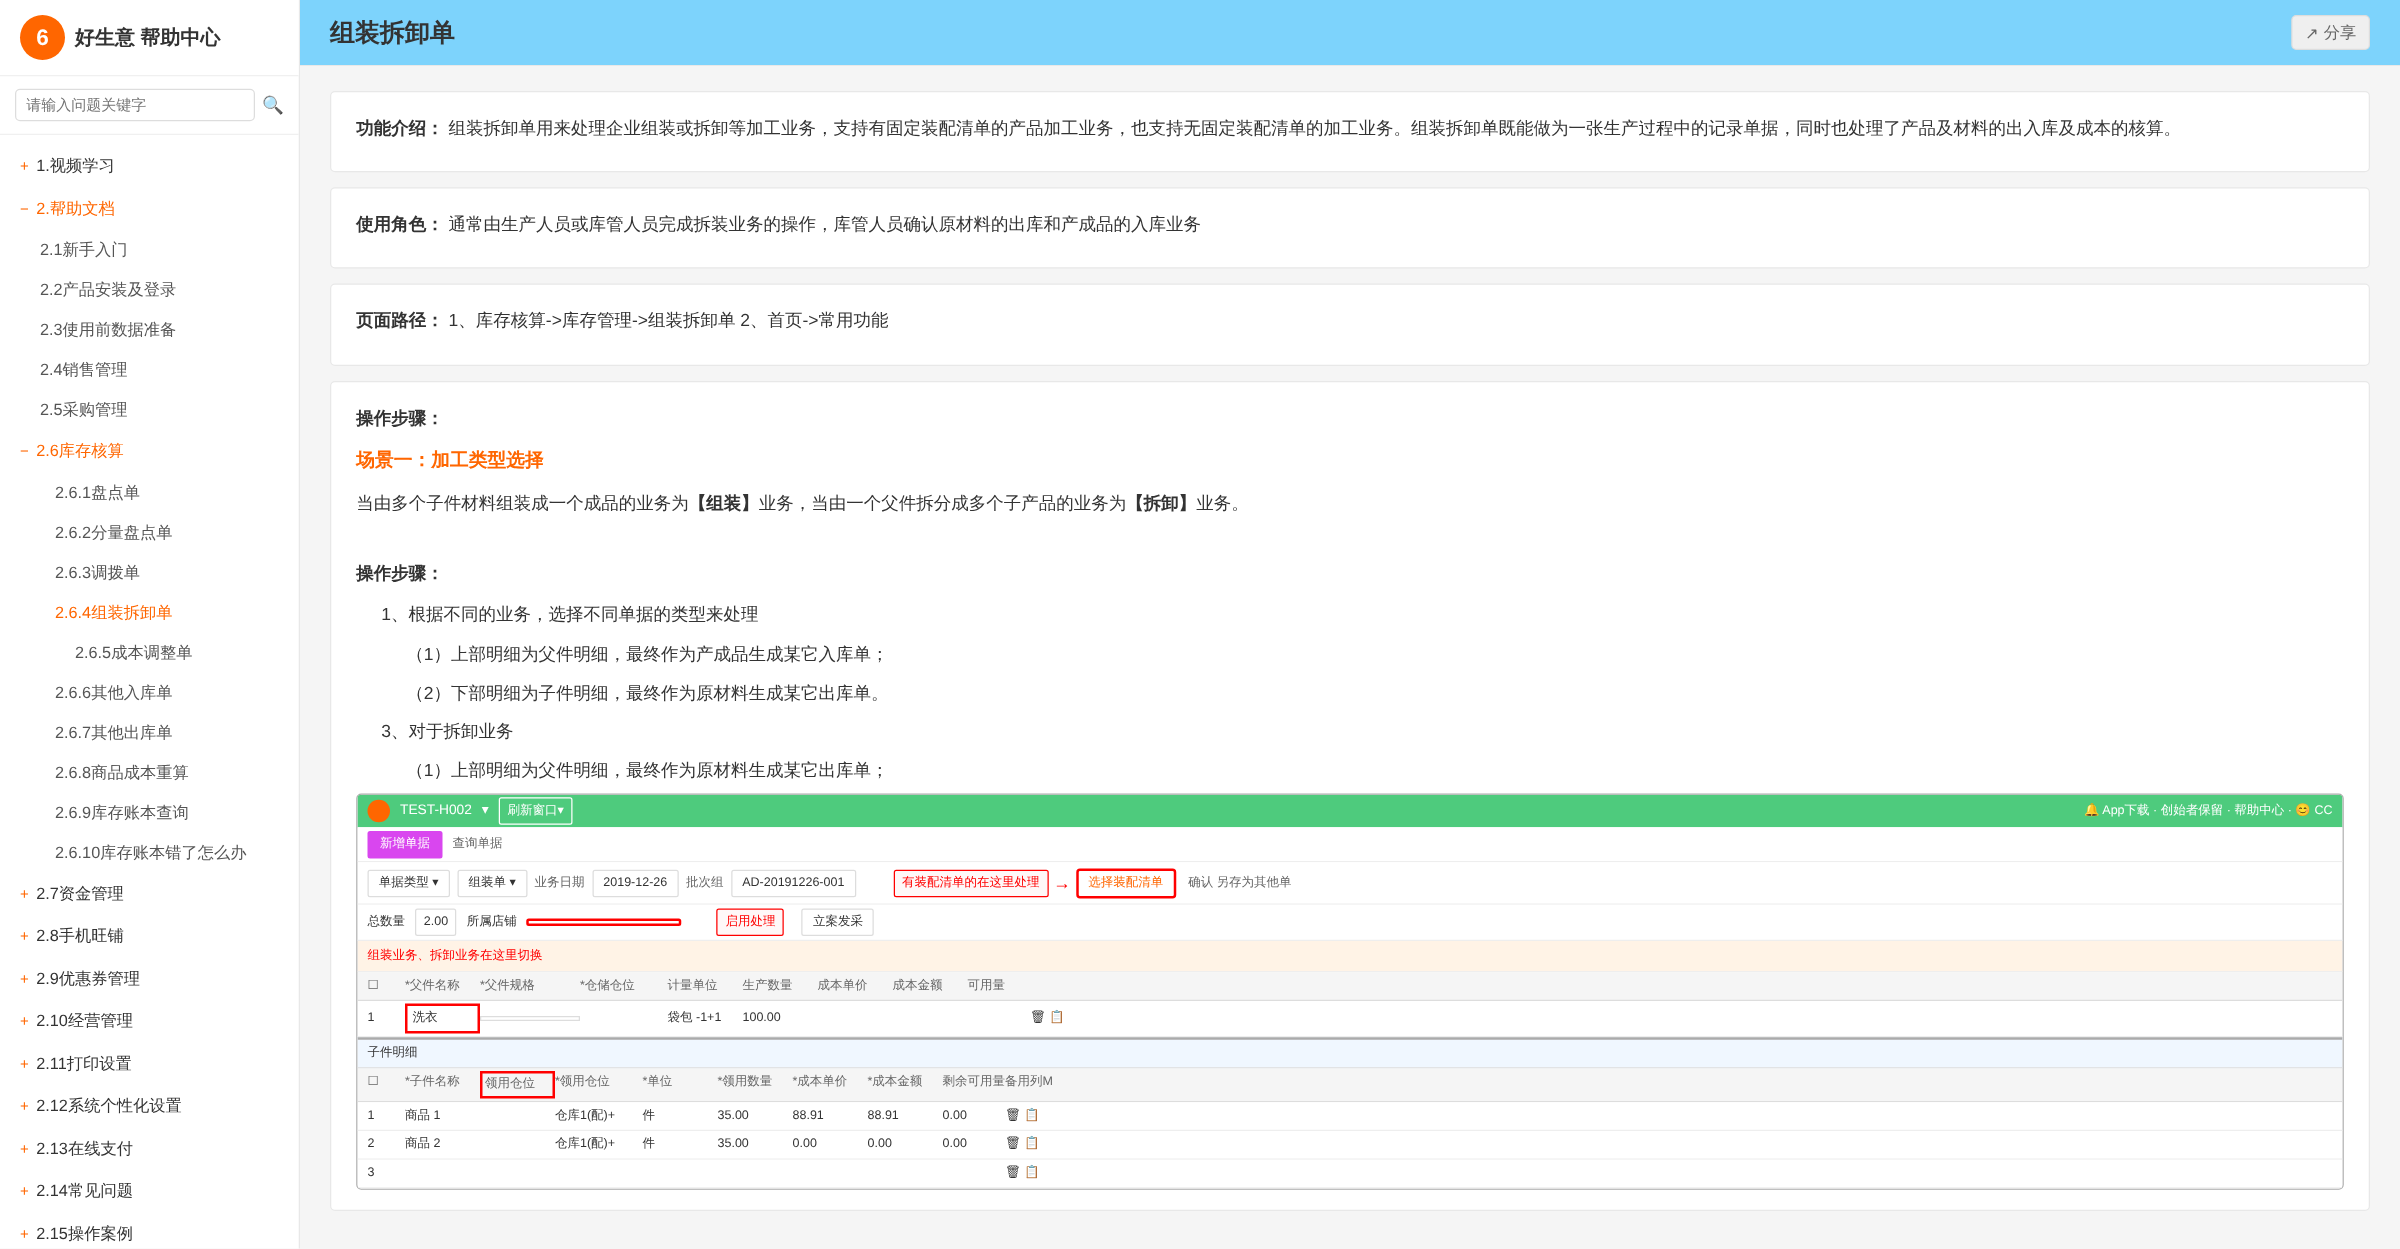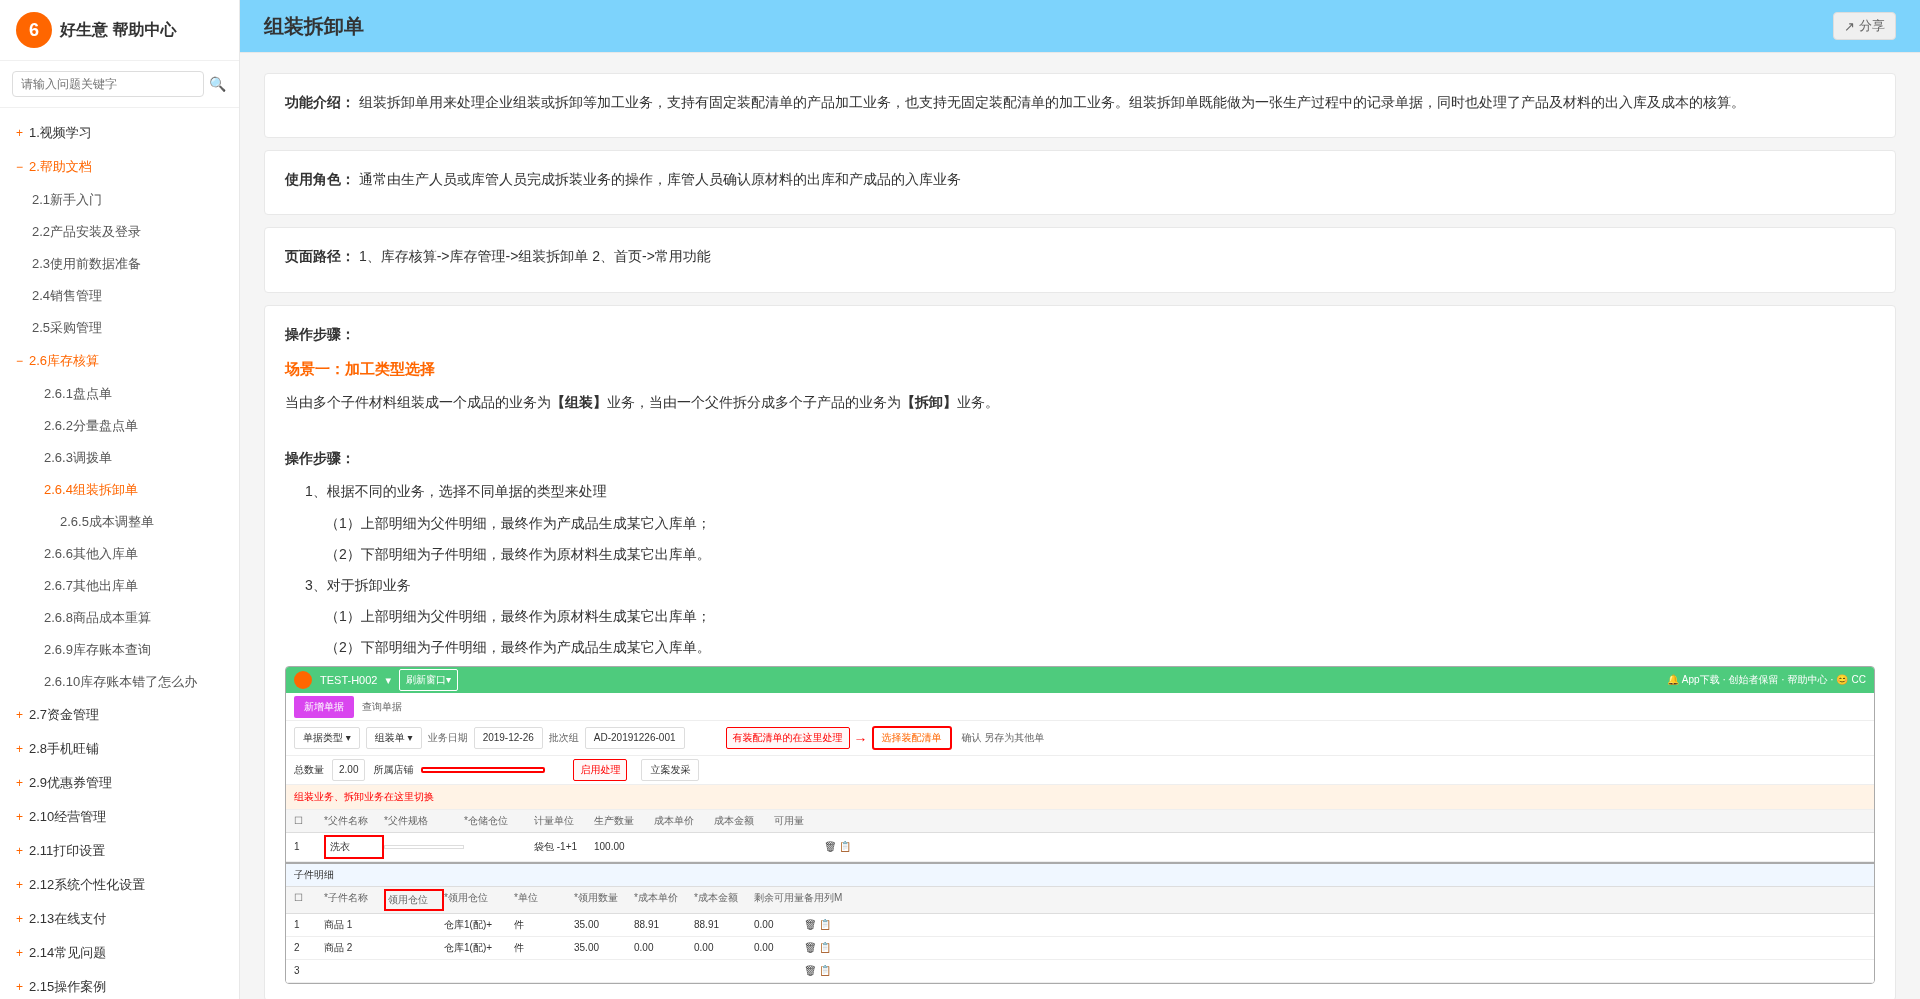--- a/index.html
+++ b/index.html
@@ -323,21 +323,20 @@
       </p>
       
       <br>
       <div class="section-title">操作步骤：</div>
       
       <p class="indent1">1、根据不同的业务，选择不同单据的类型来处理</p>
       <p class="indent2">（1）上部明细为父件明细，最终作为产成品生成某它入库单；</p>
       <p class="indent2">（2）下部明细为子件明细，最终作为原材料生成某它出库单。</p>
       <p class="indent1">3、对于拆卸业务</p>
       <p class="indent2">（1）上部明细为父件明细，最终作为原材料生成某它出库单；</p>
-      <p class="indent2">（2）下部明细为子件明细，最终作为产成品生成某它入库单。</p>
 
       
       <div class="screenshot-wrapper">
         <div class="mock-window">
 
           <div style="background:#4ecb7d; height:26px; display:flex; align-items:center; justify-content:space-between; padding:0 8px;">
             <div style="display:flex; align-items:center; gap:8px;">
               <span style="background:#f60; border-radius:50%; width:18px; height:18px; display:inline-block;"></span>
               <span style="color:#fff; font-size:11px;">TEST-H002</span>
               <span style="color:#fff; font-size:11px;">▾</span>
@@ -354,21 +353,21 @@
           </div>
 
           <div style="background:#fff; border-bottom:1px solid #eee; padding:4px 8px; display:flex; align-items:center; gap:6px; font-size:11px;">
             <span style="border:1px solid #ddd; border-radius:2px; padding:1px 8px; font-size:10px;">单据类型 ▾</span>
             <span style="border:1px solid #ddd; border-radius:2px; padding:1px 8px; font-size:10px;">组装单 ▾</span>
             <span style="font-size:10px; color:#666;">业务日期</span>
             <span style="border:1px solid #ddd; border-radius:2px; padding:1px 8px; font-size:10px;">2019-12-26</span>
             <span style="font-size:10px; color:#666;">批次组</span>
             <span style="border:1px solid #ddd; border-radius:2px; padding:1px 8px; font-size:10px;">AD-20191226-001</span>
 
-            <div style="position:relative; display:flex; align-items:center; gap:4px; margin-left:35px;">
+            <div style="position:relative; display:flex; align-items:center; gap:4px; margin-left:24px;">
               <span style="color:red; font-size:10px; border:1px solid red; padding:1px 6px; border-radius:2px; background:#fff8f8; white-space:nowrap;">有装配清单的在这里处理</span>
               <span style="color:red; font-size:14px;">→</span>
               <span style="border:2px solid red; border-radius:3px; padding:1px 8px; font-size:10px; background:#fff; color:#f60;">选择装配清单</span>
               <span style="font-size:10px; color:#666; margin-left:6px;">确认 另存为其他单</span>
             </div>
           </div>
 
           <div style="background:#fff; padding:3px 8px; display:flex; align-items:center; gap:8px; font-size:10px; border-bottom:1px solid #eee;">
             <span>总数量</span>
             <span style="border:1px solid #ddd; padding:1px 6px; border-radius:2px;">2.00</span>

